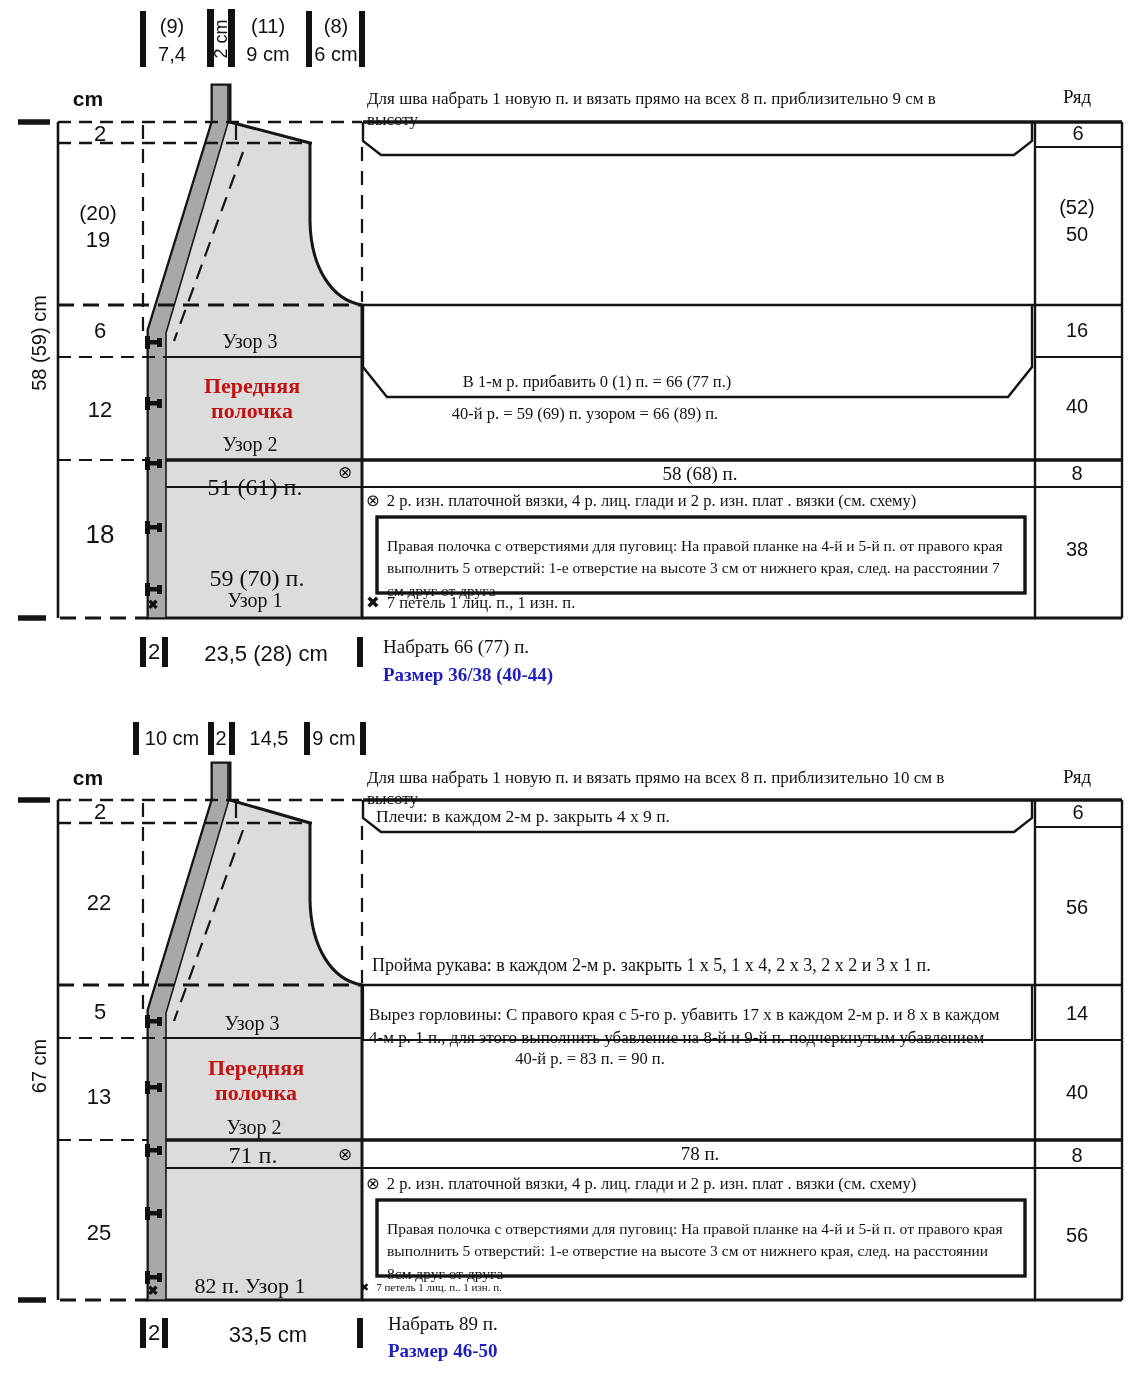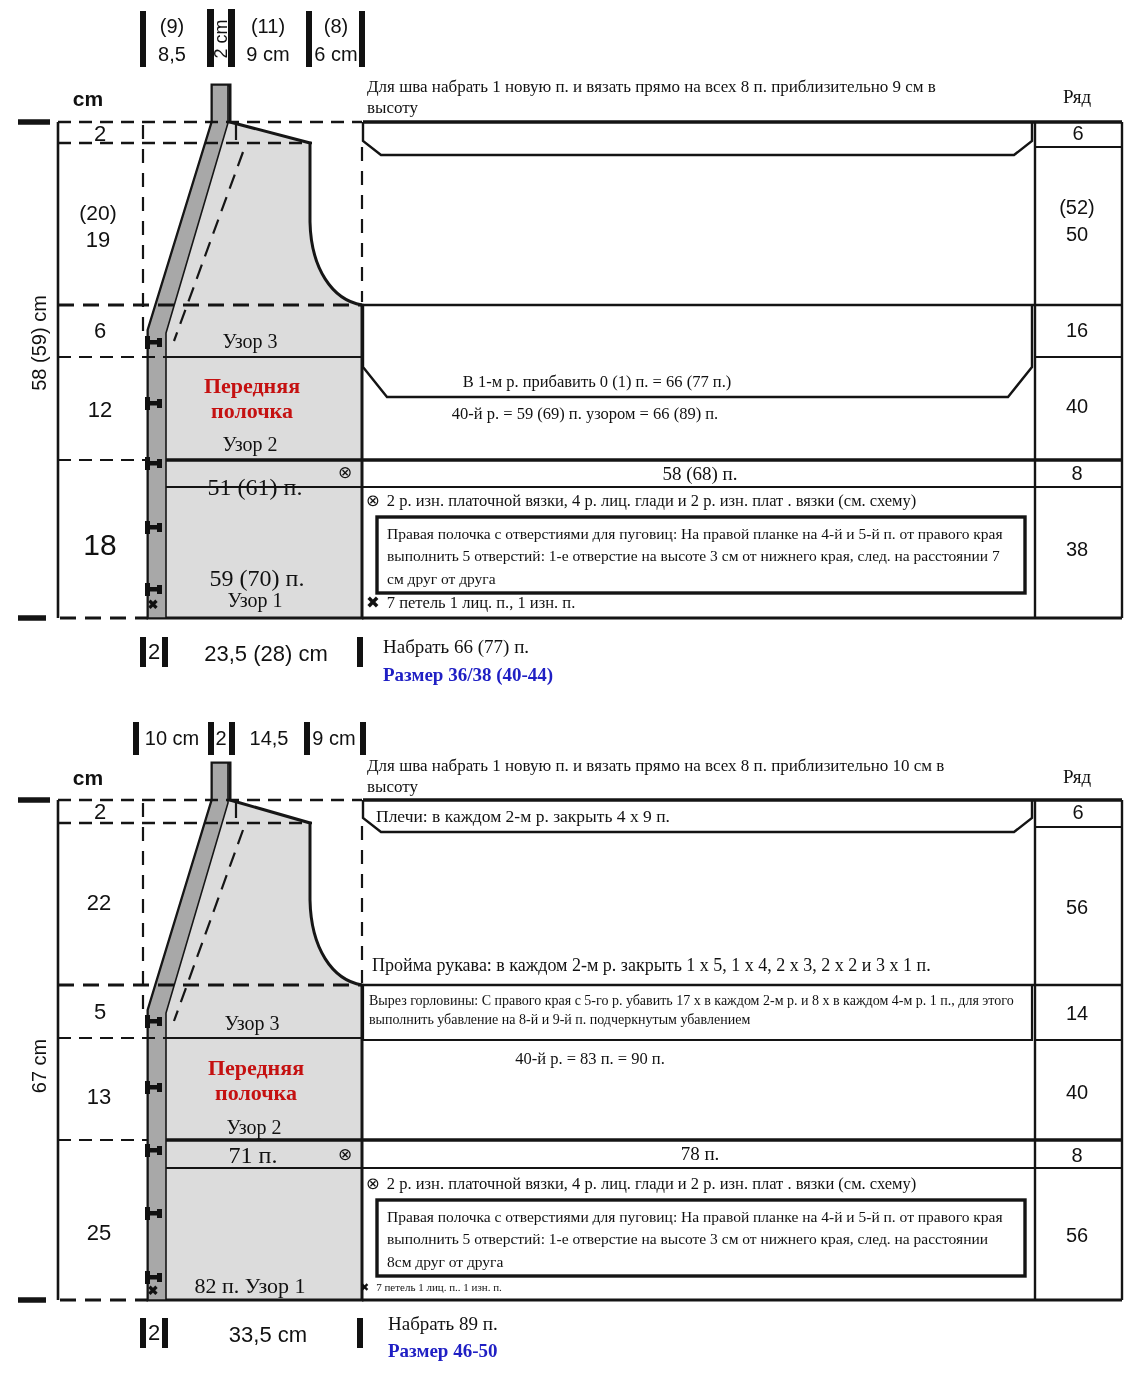--- a/index.html
+++ b/index.html
@@ -1,20 +1,20 @@
 <!DOCTYPE html>
 <html style="--red: #c51111; --blue: #1f1fc4;"><head>
 <meta charset="utf-8">
 <style>
   html,body{margin:0;padding:0;background:#fff;}
   .canvas{position:relative;width:1148px;height:1392px;background:#ffffff;
           font-family:"Liberation Serif",serif;color:#111;overflow:hidden;}
   svg.art{position:absolute;left:0;top:0;}
   .t{position:absolute;white-space:nowrap;}
-  .blk{position:absolute;line-height:1.22;}
+  .blk{position:absolute;line-height:1.22;margin-top:12px;}
   .ctr{transform:translate(-50%,-50%);}
   .vctr{transform:translateY(-50%);}
   .rot{transform:translate(-50%,-50%) rotate(-90deg);}
   .sans{font-family:"Liberation Sans",sans-serif;}
   .red{color:var(--red,#c51111);font-weight:bold;}
   .blue{color:var(--blue,#1f1fc4);font-weight:bold;font-family:Liberation Serif, serif;}
   .sym{display:inline-block;margin-right:7px;}
 </style>
 </head>
 <body>
@@ -131,21 +131,21 @@
   </g>
 
   <g fill="#111">
     <rect x="140" y="1318" width="6" height="30"></rect>
         <rect x="162" y="1318" width="6" height="30"></rect>
     <rect x="357" y="1318" width="6" height="30"></rect>
   </g>
 </svg>
 
 <div class="t sans ctr" style="left:172px;top:26px;font-size:20px">(9)</div>
-<div class="t sans ctr" style="left:172px;top:54px;font-size:20px">8,5</div>
+<div class="t sans ctr" style="left:172px;top:54px;font-size:20px">7,4</div>
 <div class="t sans rot" style="left:221px;top:39px;font-size:18px">2 cm</div>
 <div class="t sans ctr" style="left:268px;top:26px;font-size:20px">(11)</div>
 <div class="t sans ctr" style="left:268px;top:54px;font-size:20px">9 cm</div>
 <div class="t sans ctr" style="left:336px;top:26px;font-size:20px">(8)</div>
 <div class="t sans ctr" style="left:336px;top:54px;font-size:20px">6 cm</div>
 
 <div class="t sans ctr" style="left:88px;top:99px;font-size:21px;font-weight:bold">cm</div>
 <div class="t ctr" style="left:1077px;top:97px;font-size:19px">Ряд</div>
 
 <div class="blk" style="left:367px;top:77px;width:600px;font-size:17px">Для шва набрать 1 новую п. и вязать прямо на всех 8 п. приблизительно 9 см в высоту</div>
@@ -163,21 +163,21 @@
 <div class="t sans ctr" style="left:1077px;top:330px;font-size:20px">16</div>
 <div class="t sans ctr" style="left:1077px;top:406px;font-size:20px">40</div>
 <div class="t sans ctr" style="left:1077px;top:473px;font-size:20px">8</div>
 <div class="t sans ctr" style="left:1077px;top:549px;font-size:20px">38</div>
 
 <div class="t sans ctr" style="left:100px;top:134px;font-size:22px">2</div>
 <div class="t sans ctr" style="left:98px;top:213px;font-size:21px">(20)</div>
 <div class="t sans ctr" style="left:98px;top:240px;font-size:22px">19</div>
 <div class="t sans ctr" style="left:100px;top:331px;font-size:22px">6</div>
 <div class="t sans ctr" style="left:100px;top:410px;font-size:22px">12</div>
-<div class="t sans ctr" style="left:100px;top:545px;font-size:30px">18</div>
+<div class="t sans ctr" style="left:100px;top:534px;font-size:26px">18</div>
 <div class="t sans rot" style="left:39px;top:343px;font-size:20px">58 (59) cm</div>
 
 <div class="t ctr" style="left:250px;top:341px;font-size:20px">Узор 3</div>
 <div class="t ctr red" style="left:252px;top:386px;font-size:22px">Передняя</div>
 <div class="t ctr red" style="left:252px;top:411px;font-size:22px">полочка</div>
 <div class="t ctr" style="left:250px;top:444px;font-size:20px">Узор 2</div>
 <div class="t ctr" style="left:255px;top:487px;font-size:24px">51 (61) п.</div>
 <div class="t ctr" style="left:345px;top:472px;font-size:17px">⊗</div>
 <div class="t ctr" style="left:257px;top:578px;font-size:24px">59 (70) п.</div>
 <div class="t ctr" style="left:255px;top:600px;font-size:20px">Узор 1</div>
@@ -192,21 +192,21 @@
 <div class="t sans ctr" style="left:221px;top:738px;font-size:20px">2</div>
 <div class="t sans ctr" style="left:269px;top:738px;font-size:20px">14,5</div>
 <div class="t sans ctr" style="left:334px;top:738px;font-size:20px">9 cm</div>
 
 <div class="t sans ctr" style="left:88px;top:778px;font-size:21px;font-weight:bold">cm</div>
 <div class="t ctr" style="left:1077px;top:777px;font-size:19px">Ряд</div>
 
 <div class="blk" style="left:367px;top:756px;width:600px;font-size:17px">Для шва набрать 1 новую п. и вязать прямо на всех 8 п. приблизительно 10 см в высоту</div>
 <div class="t vctr" style="left:376px;top:816px;font-size:17.5px">Плечи: в каждом 2-м р. закрыть 4 х 9 п.</div>
 <div class="t" style="left:372px;top:955px;font-size:18px">Пройма рукава: в каждом 2-м р. закрыть 1 х 5, 1 х 4, 2 х 3,  2 х 2 и 3 х 1 п.</div>
-<div class="blk" style="left:369px;top:992px;width:645px;font-size:14px;line-height:1.35">Вырез горловины: С правого края с 5-го р. убавить 17 х в каждом 2-м р. и 8 х в каждом 4-м р. 1 п., для этого выполнить убавление на 8-й и 9-й п. подчеркнутым убавлением</div>
+<div class="blk" style="left:369px;top:992px;width:645px;font-size:17px;line-height:1.35">Вырез горловины: С правого края с 5-го р. убавить 17 х в каждом 2-м р. и 8 х в каждом 4-м р. 1 п., для этого выполнить убавление на 8-й и 9-й п. подчеркнутым убавлением</div>
 <div class="t ctr" style="left:590px;top:1059px;font-size:16.5px">40-й р. = 83 п. = 90 п.</div>
 <div class="t ctr" style="left:700px;top:1154px;font-size:19px">78 п.</div>
 
 <div class="t vctr" style="left:366px;top:1184px;font-size:16.5px"><span class="sym">⊗</span><span>2 р. изн. платочной вязки, 4 р. лиц. глади и 2 р. изн. плат . вязки  (см. схему)</span></div>
 <div class="blk" style="left:387px;top:1206px;width:628px;font-size:15.5px;line-height:1.45">Правая полочка с отверстиями для пуговиц: На правой планке на 4-й и 5-й п. от правого края выполнить 5 отверстий: 1-е отверстие на высоте 3 см от нижнего края, след. на расстоянии  8см друг от друга</div>
 <div class="t vctr" style="left:360px;top:1287px;font-size:11px"><span class="sym">✖</span><span>7 петель 1 лиц. п.. 1 изн. п.</span></div>
 
 <div class="t sans ctr" style="left:1078px;top:812px;font-size:20px">6</div>
 <div class="t sans ctr" style="left:1077px;top:907px;font-size:20px">56</div>
 <div class="t sans ctr" style="left:1077px;top:1013px;font-size:20px">14</div>

